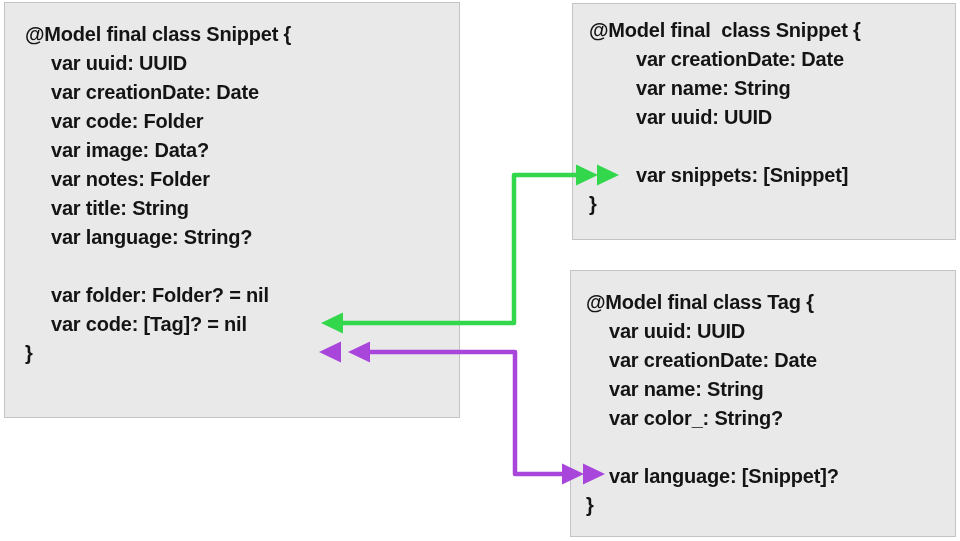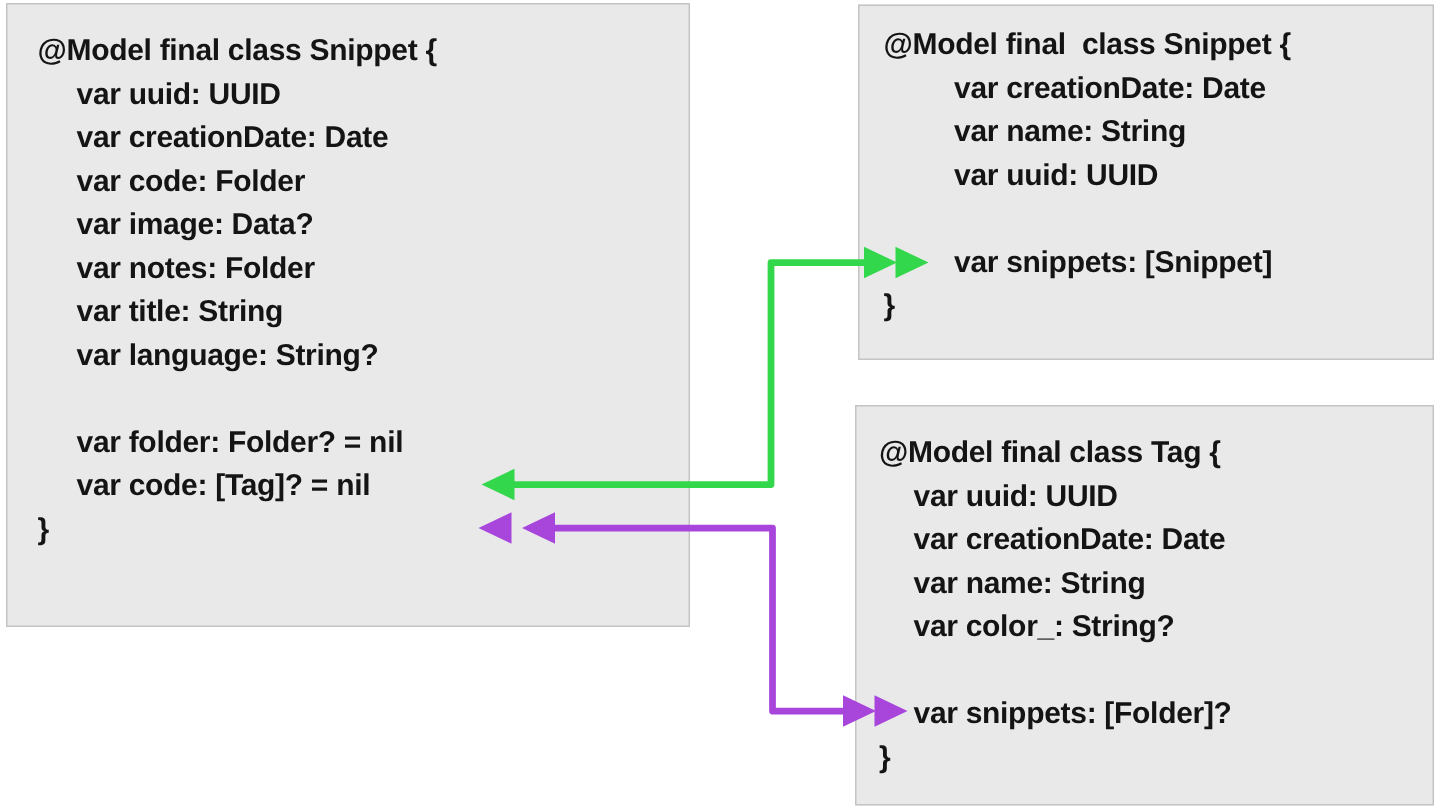--- a/index.html
+++ b/index.html
@@ -73,21 +73,21 @@
       <div class="line">}</div>
     </div>
 
   <div class="class-box box-tag">
       <div class="line">@Model final class Tag {</div>
       <div class="line ind">var uuid: UUID</div>
       <div class="line ind">var creationDate: Date</div>
       <div class="line ind">var name: String</div>
       <div class="line ind">var color_: String?</div>
       <div class="line">&nbsp;</div>
-      <div class="line ind">var snippets: [Folder]?</div>
+      <div class="line ind">var language: [Snippet]?</div>
       <div class="line">}</div>
     </div>
 
   <svg class="arrow-overlay" viewBox="0 0 960 541">
 
     <g>
       <polyline points="340,323 514,323 514,175 577,175" fill="none" stroke-width="4.5" stroke-linejoin="round" stroke="#32D74B"></polyline>
       <polygon points="321,323 343,312.5 343,333.5" fill="#32D74B"></polygon>
       <polygon points="598,175 576,164.5 576,185.5" fill="#32D74B"></polygon>
       <polygon points="619,175 597,164.5 597,185.5" fill="#32D74B"></polygon>

